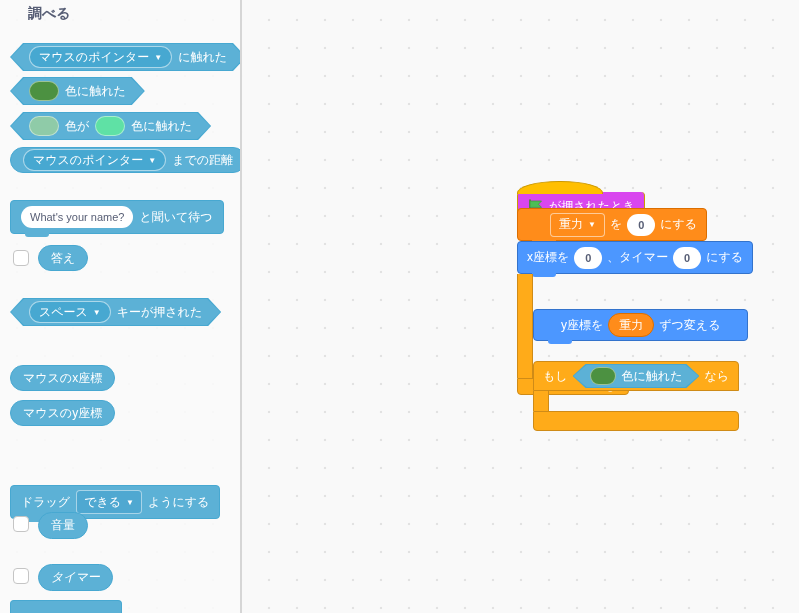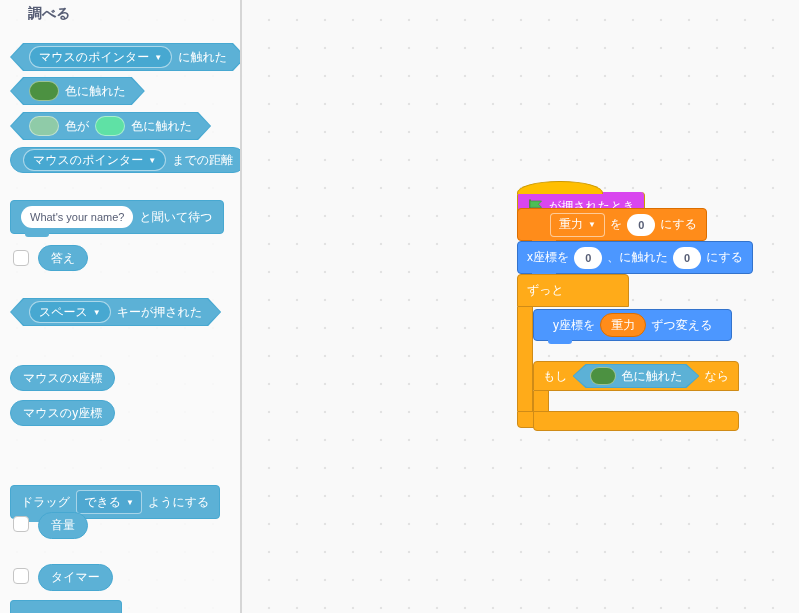--- a/index.html
+++ b/index.html
@@ -65,21 +65,21 @@
     background:#5CB1D6; border:1px solid #47A8D1; border-bottom:none; border-radius:4px 4px 0 0; }
   
   .sb { position:absolute; display:inline-flex; align-items:center; gap:5px; padding:0 9px;
     border-radius:4px; }
   .hat { left:517px; top:192px; height:30px; background:#d946ef; border:1px solid #CC9900; border-top:none; }
   .hat::before { content:""; position:absolute; left:-1px; top:-11px; width:84px; height:12px;
     background:#FFBF00; border:1px solid #CC9900; border-bottom:none; border-radius:42px 42px 0 0 / 12px 12px 0 0; }
   .setvar { left:517px; top:208px; height:33px; padding-left:32px; background:#FF8C1A; border:1px solid #DB6E00; }
   .gotoxy { left:517px; top:241px; height:33px; background:#4C97FF; border:1px solid #3373CC; }
   .changey { height:32px; background:#4C97FF; border:1px solid #3373CC; border-radius:4px;
-    display:inline-flex; align-items:center; gap:5px; padding:0 19px; position:absolute; }
+    display:inline-flex; align-items:center; gap:5px; padding:0 27px; position:absolute; }
   .dd-orange { display:inline-flex; align-items:center; gap:5px; height:24px; padding:0 8px;
     background:#FF8C1A; border:1px solid rgba(255,255,255,0.55); border-radius:4px; }
   .var-oval { display:inline-flex; align-items:center; height:24px; padding:0 10px;
     background:#FF8C1A; border:1px solid #DB6E00; border-radius:999px; }
   
   .cblock { position:absolute; width:max-content; }
   .chead { display:flex; align-items:center; gap:5px; padding:0 9px; width:max-content;
     background:#FFAB19; border:1px solid #CF8B17; border-radius:4px 4px 0 0; }
   .cmouth { display:flex; }
   .carm { width:16px; background:#FFAB19; border-left:1px solid #CF8B17; border-right:1px solid #CF8B17; }
@@ -188,21 +188,21 @@
   </div>
 
   
   <div class="checkbox" style="left:13px; top:516px;"></div>
   <div class="pb oval" style="left:38px; top:512px; height:27px;">
     <span class="bt">音量</span>
   </div>
 
   
   <div class="checkbox" style="left:13px; top:568px;"></div>
-  <div class="pb oval" style="left:38px; top:564px; height:27px;">
+  <div class="pb oval" style="left:38px; top:564px; height:27px;font-style:italic;">
     <span class="bt">タイマー</span>
   </div>
 
   
   <div class="partial-block"></div>
 
   <div class="pal-scrollbar"></div>
 </div>
 
 <div class="sb hat bump">
@@ -221,29 +221,26 @@
     <span class="dd-arrow">▼</span>
   </span>
   <span class="bt">を</span>
   <span class="field num">0</span>
   <span class="bt">にする</span>
 </div>
 
 <div class="sb gotoxy bump">
   <span class="bt">x座標を</span>
   <span class="field num">0</span>
-  <span class="bt">、に触れた</span>
+  <span class="bt">、タイマー</span>
   <span class="field num">0</span>
   <span class="bt">にする</span>
 </div>
 
 <div class="cblock forever">
-  <div class="chead">
-    <span class="bt">ずっと</span>
-  </div>
   <div class="cmouth">
       <div class="carm"></div>
     </div>
   <div class="cfoot">
     <span class="loop-arrow">↻</span>
   </div>
 
   <div class="changey bump" style="left:16px; top:35px;">
     <span class="bt">y座標を</span>
     <span class="var-oval">

